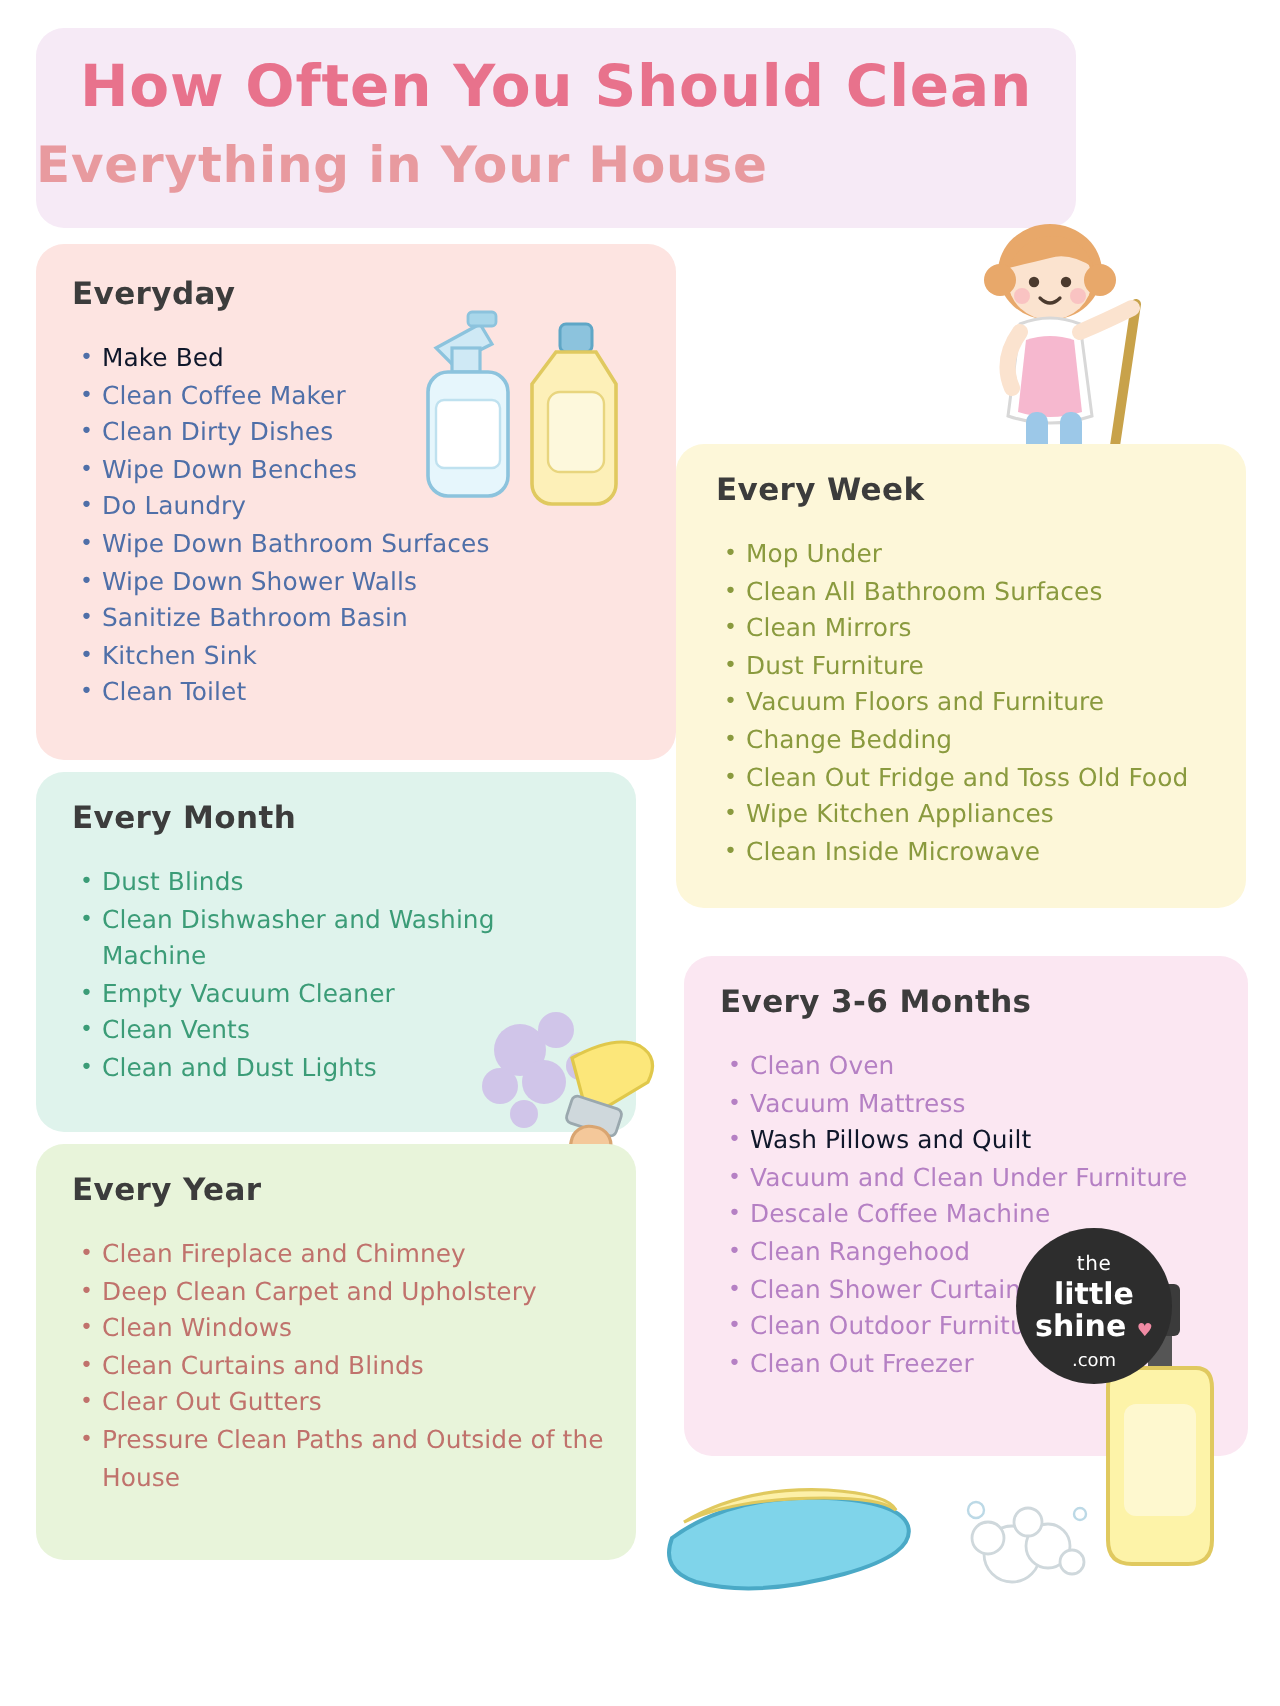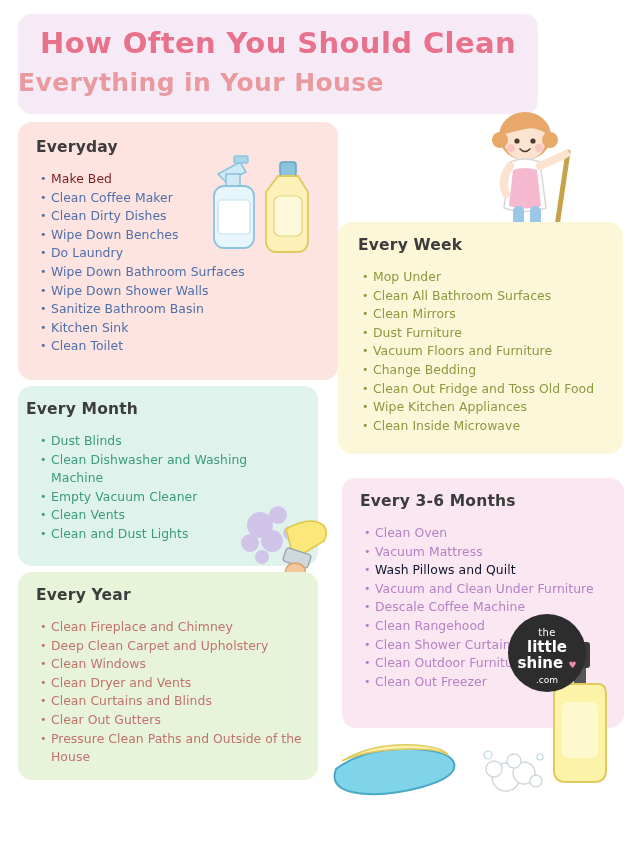--- a/index.html
+++ b/index.html
@@ -90,21 +90,21 @@
   #card-week ul { position: absolute; left: 24px; top: 46px; width: 250px; }
   #card-week li { color: #8a9a3e; }
   #card-week li::before { color: #8a9a3e; }
 
   
   #card-month {
     left: 18px; top: 386px;
     width: 300px; height: 180px;
     background: #dff3ec;
   }
-  #card-month h2 { position: absolute; left: 8px; top: 14px; }
+  #card-month h2 { position: absolute; left: 18px; top: 14px; }
   #card-month ul { position: absolute; left: 22px; top: 46px; width: 250px; }
   #card-month li { color: #3b9c77; }
   #card-month li::before { color: #3b9c77; }
 
   
   #card-36 {
     left: 342px; top: 478px;
     width: 282px; height: 250px;
     background: #fbe7f2;
   }
@@ -202,21 +202,21 @@
     <rect x="33" y="96" width="11" height="42" rx="5" fill="#9cc8e8"></rect>
     <rect x="50" y="96" width="11" height="42" rx="5" fill="#9cc8e8"></rect>
 
     <ellipse cx="38" cy="142" rx="9" ry="6" fill="#f08ba4"></ellipse>
     <ellipse cx="55" cy="142" rx="9" ry="6" fill="#f08ba4"></ellipse>
   </svg>
 
   <div class="card" id="card-everyday" style="background: rgb(253, 228, 225);">
     <h2>Everyday</h2>
     <ul>
-      <li style="color: #7f1d1d;">Make Bed</li>
+      <li style="color: #0f172a;">Make Bed</li>
       <li style="color: rgb(79, 111, 168);">Clean Coffee Maker</li>
       <li style="color: rgb(79, 111, 168);">Clean Dirty Dishes</li>
       <li style="color: rgb(79, 111, 168);">Wipe Down Benches</li>
       <li style="color: rgb(79, 111, 168);">Do Laundry</li>
       <li style="color: rgb(79, 111, 168);">Wipe Down Bathroom Surfaces</li>
       <li style="color: rgb(79, 111, 168);">Wipe Down Shower Walls</li>
       <li style="color: rgb(79, 111, 168);">Sanitize Bathroom Basin</li>
       <li style="color: rgb(79, 111, 168);">Kitchen Sink</li>
       <li style="color: rgb(79, 111, 168);">Clean Toilet</li>
     </ul>
@@ -289,21 +289,20 @@
       <li style="color: rgb(181, 128, 196);">Clean Out Freezer</li>
     </ul>
   </div>
 
   <div class="card" id="card-year" style="background: rgb(232, 244, 218);">
     <h2>Every Year</h2>
     <ul>
       <li style="color: rgb(192, 114, 108);">Clean Fireplace and Chimney</li>
       <li style="color: rgb(192, 114, 108);">Deep Clean Carpet and Upholstery</li>
       <li style="color: rgb(192, 114, 108);">Clean Windows</li>
-      <li style="color: rgb(192, 114, 108);">Clean Dryer and Vents</li>
       <li style="color: rgb(192, 114, 108);">Clean Curtains and Blinds</li>
       <li style="color: rgb(192, 114, 108);">Clear Out Gutters</li>
       <li style="color: rgb(192, 114, 108);">Pressure Clean Paths and Outside of the House</li>
     </ul>
   </div>
 
   <svg class="deco" id="deco-bottle" width="80" height="160" viewBox="0 0 80 160">
     <rect x="22" y="2" width="20" height="26" rx="3" fill="#3b3b3b"></rect>
     <path d="M12 6 l12 -3 l2 8 l-12 4z" fill="#3b3b3b"></path>
     <rect x="26" y="28" width="12" height="16" fill="#555"></rect>

